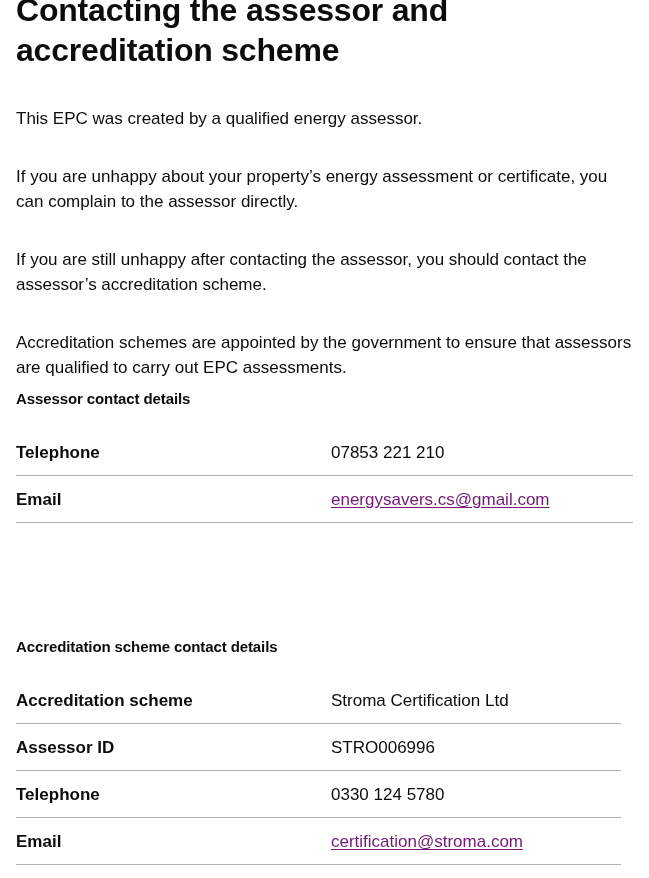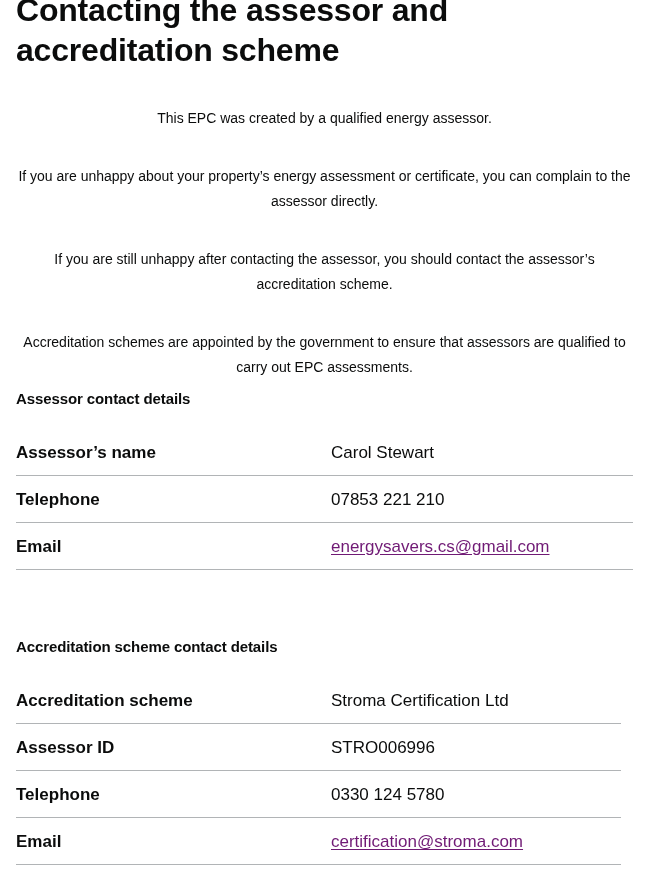--- a/index.html
+++ b/index.html
@@ -37,25 +37,24 @@
   }
   .section-heading {
     font-size: 15px;
     line-height: 28px;
     font-weight: 700;
     letter-spacing: -0.1px;
     margin: 0;
   }
   
   .body-text {
-    font-size: 14px;
+    font-size: 17px;
     line-height: 25px;
     font-weight: 400;
     margin: 0;
-    text-align: center;
   }
   .intro-block {
     position: absolute;
     left: 16px;
     right: 16px;
     top: 106px;
   }
   .intro-block .body-text + .body-text {
     margin-top: 33px;
   }
@@ -117,24 +116,20 @@
     <p class="body-text">If you are unhappy about your property’s energy assessment or certificate, you can complain to the assessor directly.</p>
     <p class="body-text">If you are still unhappy after contacting the assessor, you should contact the assessor’s accreditation scheme.</p>
     <p class="body-text">Accreditation schemes are appointed by the government to ensure that assessors are qualified to carry out EPC assessments.</p>
   </div>
 
   <section class="section-assessor">
     <h2 class="section-heading">Assessor contact details</h2>
     <table class="contact-table">
       <tbody>
         <tr>
-          <td class="cell-key">Assessor’s name</td>
-          <td class="cell-val">Carol Stewart</td>
-        </tr>
-        <tr>
           <td class="cell-key">Telephone</td>
           <td class="cell-val">07853 221 210</td>
         </tr>
         <tr>
           <td class="cell-key">Email</td>
           <td class="cell-val"><a class="email-link" href="#">energysavers.cs@gmail.com</a></td>
         </tr>
       </tbody>
     </table>
   </section>

